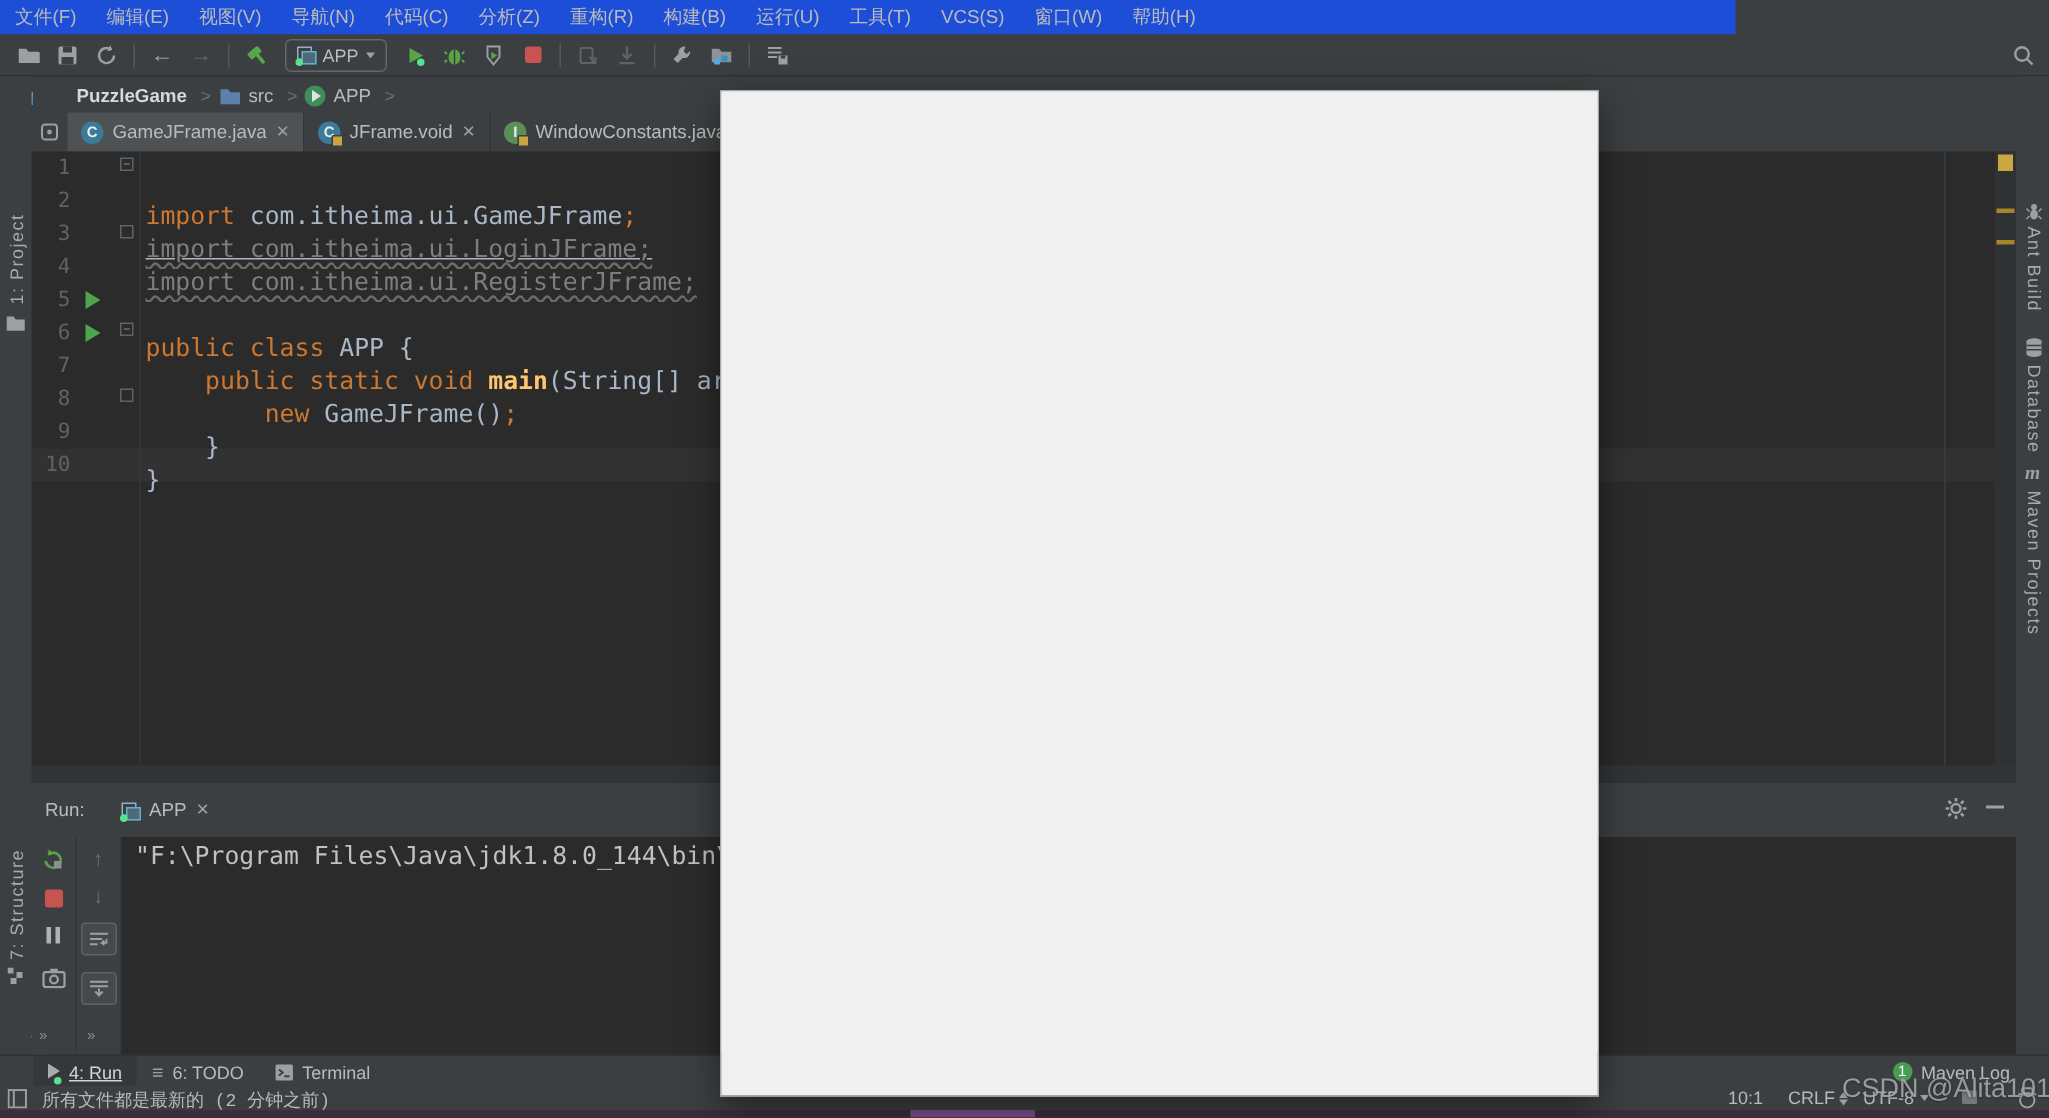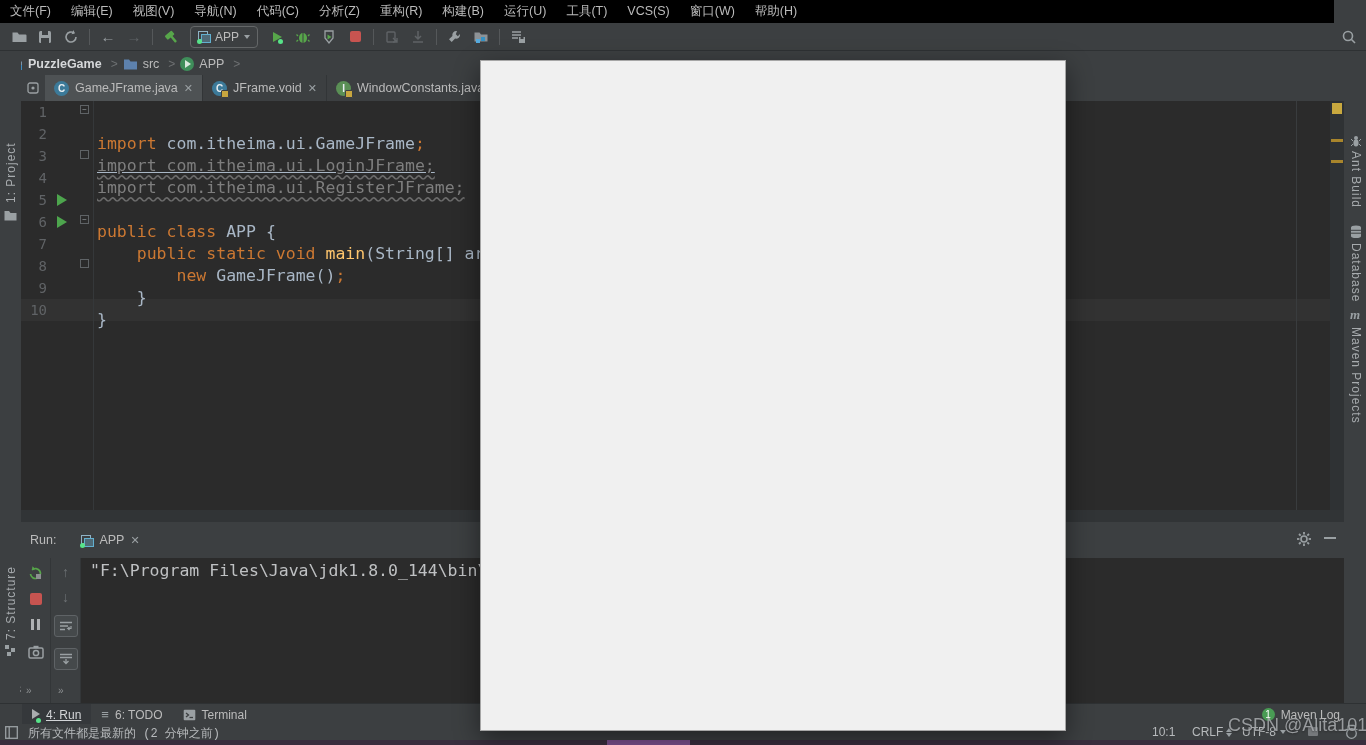--- a/index.html
+++ b/index.html
@@ -1,20 +1,20 @@
 <!DOCTYPE html>
 <html><head>
 <meta charset="utf-8">
 <style>
   html,body{margin:0;padding:0;}
   body{width:1366px;height:745px;overflow:hidden;background:#3c3f41;
        font-family:"Liberation Sans",sans-serif;position:relative;color:#bbbbbb;}
   .abs{position:absolute;}
   
-  .menubar{left:0;top:0;width:1334px;height:23px;display:flex;align-items:center;font-size:12.5px;background:#000000;}
+  .menubar{left:0;top:0;width:1157px;height:23px;display:flex;align-items:center;font-size:12.5px;background:#1d4ed8;}
   .menu-item{padding:0 10px;line-height:23px;color:#bbbbbb;white-space:nowrap;}
   
   .toolbar{left:0;top:23px;width:1366px;height:28px;display:flex;align-items:center;padding-left:6px;box-sizing:border-box;border-bottom:1px solid #2e3133;background:#3c3f41;}
   .tbi{width:26px;height:24px;display:inline-flex;align-items:center;justify-content:center;flex:none;}
   .tsep{width:1px;height:16px;background:#55585a;margin:0 5px;flex:none;}
   .combo{display:inline-flex;align-items:center;gap:5px;border:1px solid #646768;border-radius:4px;height:20px;padding:0 7px;margin:0 6px;font-size:12px;color:#bbbbbb;}
   .tri-right{width:0;height:0;border-left:9px solid #57a64a;border-top:5px solid transparent;border-bottom:5px solid transparent;position:relative;}
   .green-dot{width:5px;height:5px;border-radius:50%;background:#57e389;position:absolute;}
   .red-square{width:11px;height:11px;background:#c75450;border-radius:2px;}
   .caret-down{width:0;height:0;border-top:4px solid #9aa0a3;border-left:3.5px solid transparent;border-right:3.5px solid transparent;display:inline-block;}
@@ -39,21 +39,21 @@
   .ball.itf{background:#5a8f55;}
   .lockb{position:absolute;right:-2px;bottom:-2px;width:6px;height:6px;background:#c7a63f;border:1px solid #3c3f41;border-radius:1px;}
   .xclose{color:#9aa0a3;font-size:11px;line-height:1;}
   
   .editor{left:21px;top:101px;width:1323px;height:409px;background:#2b2b2b;}
   .curline{left:21px;top:299px;width:1309px;height:22px;background:#323232;}
   .gutter-border{left:93px;top:101px;width:1px;height:409px;background:#35383a;}
   .ln{position:absolute;left:21px;width:26px;text-align:right;font:14px "DejaVu Sans Mono",monospace;color:#606366;line-height:22px;}
   .cl{position:absolute;left:97px;height:22px;line-height:22px;font:16.5px/22px "DejaVu Sans Mono",monospace;white-space:pre;color:#a9b7c6;margin-top:32px;}
   .kw{color:#cc7832;}
-  .mth{color:#ffc66d;font-weight:normal;}
+  .mth{color:#ffc66d;font-weight:bold;}
   .dim{color:#7e7e7e;text-decoration:underline;text-decoration-style:wavy;text-decoration-color:#6b6b6b;text-underline-offset:3px;}
   .foldbox{position:absolute;left:80px;width:9px;height:9px;border:1px solid #5f6366;color:#9aa0a3;font-size:8px;line-height:7px;text-align:center;box-sizing:border-box;}
   .gut-run{position:absolute;left:57px;width:0;height:0;border-left:10px solid #4da54d;border-top:6px solid transparent;border-bottom:6px solid transparent;}
   .margin-guide{left:1296px;top:101px;width:1px;height:409px;background:#393c3e;}
   .estripe{left:1330px;top:101px;width:14px;height:409px;background:#2f3234;}
   
   .splitter{left:21px;top:510px;width:1323px;height:12px;background:#313436;}
   .run-header{left:21px;top:522px;width:1323px;height:36px;background:#3c3f41;display:flex;align-items:center;font-size:12.5px;}
   .run-tab{display:flex;align-items:center;gap:6px;padding:0 9px;height:100%;}
   .ctoolbar{width:30px;background:#3c3f41;display:flex;flex-direction:column;align-items:center;padding-top:7px;box-sizing:border-box;gap:11px;}
@@ -212,21 +212,21 @@
       <line x1="11.5" y1="11.5" x2="15" y2="15" stroke="#9aa0a3" stroke-width="1.6"></line>
     </svg>
   </span>
 
 <div class="abs navbar">
   <span class="crumb">
     <svg width="15" height="13">
         <path d="M1 2.5h5l1.5 2h6.5v8h-13z" fill="#7d93a8"></path>
         <rect x="9" y="8" width="5" height="5" fill="#3f8cc0"></rect>
       </svg>
-    <b style="color:#d6d8da;font-size:12.5px;">PuzzleGame</b>
+    <b style="color:#d6d8da;font-size:12.5px;margin-left:23px;">PuzzleGame</b>
   </span>
   <span class="crumb-sep">&gt;</span>
   <span class="crumb">
     <svg width="15" height="13">
         <path d="M1 2.5h5l1.5 2h6.5v8h-13z" fill="#5d81ad"></path>
       </svg>
     <span>src</span>
   </span>
   <span class="crumb-sep">&gt;</span>
   <span class="crumb">

